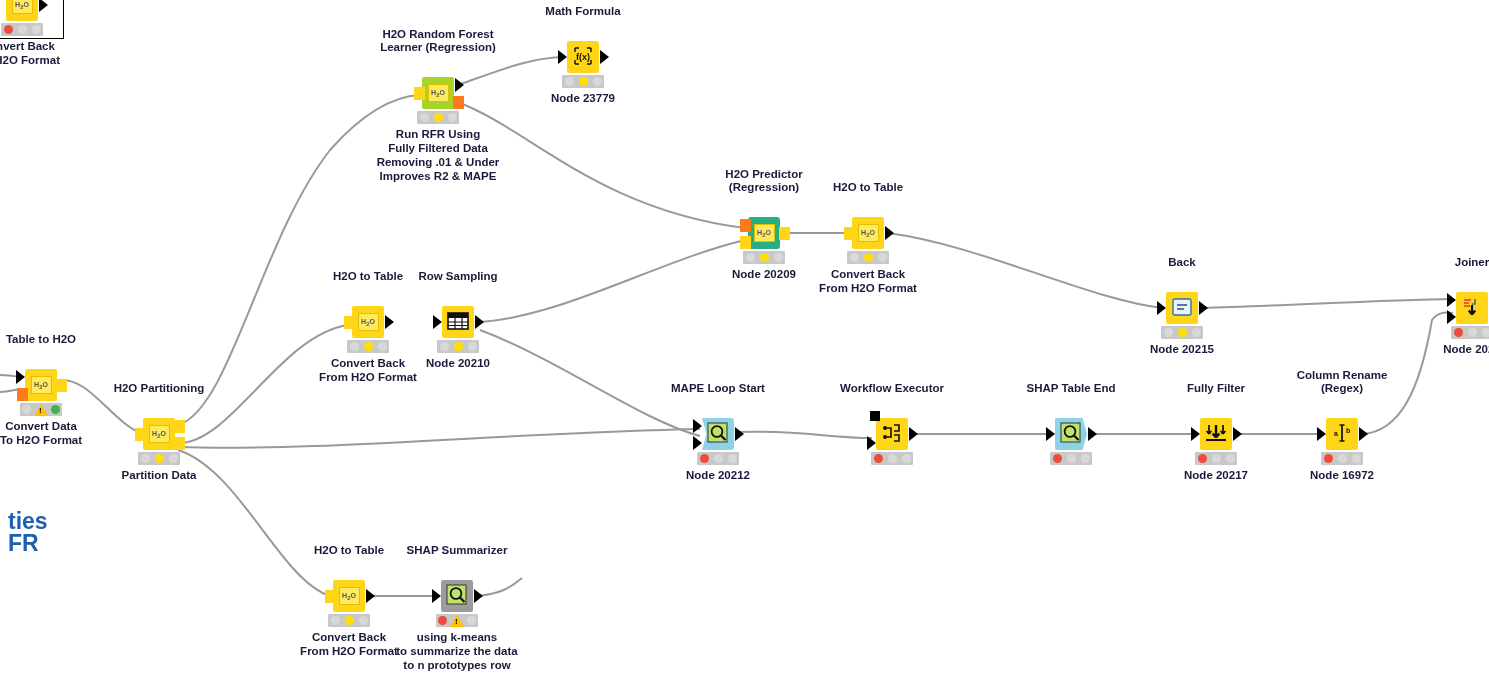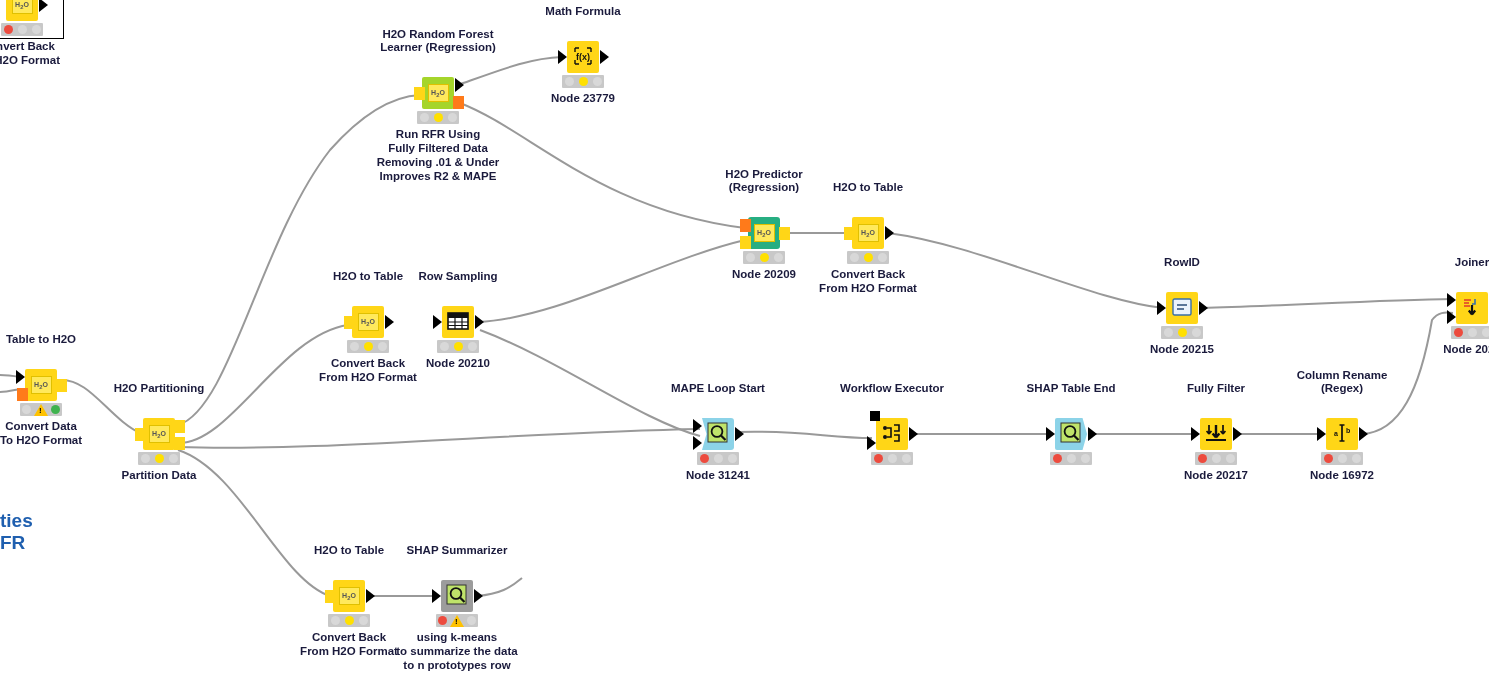--- a/index.html
+++ b/index.html
@@ -300,21 +300,21 @@
             </svg></span>
         </div>
         <div class="port in-tri" style="left: -25px; top: -15px;"></div>
         <div class="port in-tri" style="left: -25px; top: 2px;"></div>
         <div class="port out-tri" style="left: 17px; top: -7px;"></div>
         <div class="status">
           <div class="dot red"></div>
           <div class="dot"></div>
           <div class="dot"></div>
         </div>
-        <div class="nlabel">Node 31241</div>
+        <div class="nlabel">Node 20212</div>
       </div>
       <div class="node" style="left: 892px; top: 434px;">
         <div class="ntitle">Workflow Executor</div>
         <div class="nbody">
           <span class="nicon"><svg width="22" height="22" viewBox="0 0 22 22">
               <circle cx="4" cy="6" r="2" fill="#111"></circle>
               <circle cx="4" cy="15" r="2" fill="#111"></circle>
               <path d="M6 6 h4 v9 h-4" fill="none" stroke="#111" stroke-width="1.6"></path>
               <path d="M13 3 h5 v6 h-5" fill="none" stroke="#111" stroke-width="1.6"></path>
               <path d="M13 13 h5 v6 h-5" fill="none" stroke="#111" stroke-width="1.6"></path>
@@ -378,21 +378,21 @@
         <div class="port in-tri" style="left: -25px; top: -7px;"></div>
         <div class="port out-tri" style="left: 17px; top: -7px;"></div>
         <div class="status">
           <div class="dot red"></div>
           <div class="dot"></div>
           <div class="dot"></div>
         </div>
         <div class="nlabel">Node 16972</div>
       </div>
       <div class="node" style="left: 1182px; top: 308px;">
-        <div class="ntitle">RowID</div>
+        <div class="ntitle">Back</div>
         <div class="nbody">
           <span class="nicon"><svg width="20" height="18" viewBox="0 0 20 18">
               <rect x="1" y="1" width="18" height="16" rx="1.5" fill="#EAF2FB" stroke="#3A6FA8" stroke-width="1.4"></rect>
               <path d="M5 7 h10 M5 11 h7" stroke="#2B4E78" stroke-width="1.4"></path>
             </svg></span>
         </div>
         <div class="port in-tri" style="left: -25px; top: -7px;"></div>
         <div class="port out-tri" style="left: 17px; top: -7px;"></div>
         <div class="status">
           <div class="dot"></div>
@@ -414,16 +414,16 @@
         <div class="port in-tri" style="left: -25px; top: 2px;"></div>
         <div class="status">
           <div class="dot red"></div>
           <div class="dot"></div>
           <div class="dot"></div>
         </div>
         <div class="nlabel">Node 2021</div>
       </div>
     </div>
   <div id="annot-layer">
-      <div class="annot" style="left: 0px; top: 510px; font-size: 19px; color: rgb(31, 95, 175);">ties
+      <div class="annot" style="left: 8px; top: 510px; font-size: 23px; color: rgb(31, 95, 175);">ties
 FR</div>
     </div>
 </div>
 
 </body></html>

